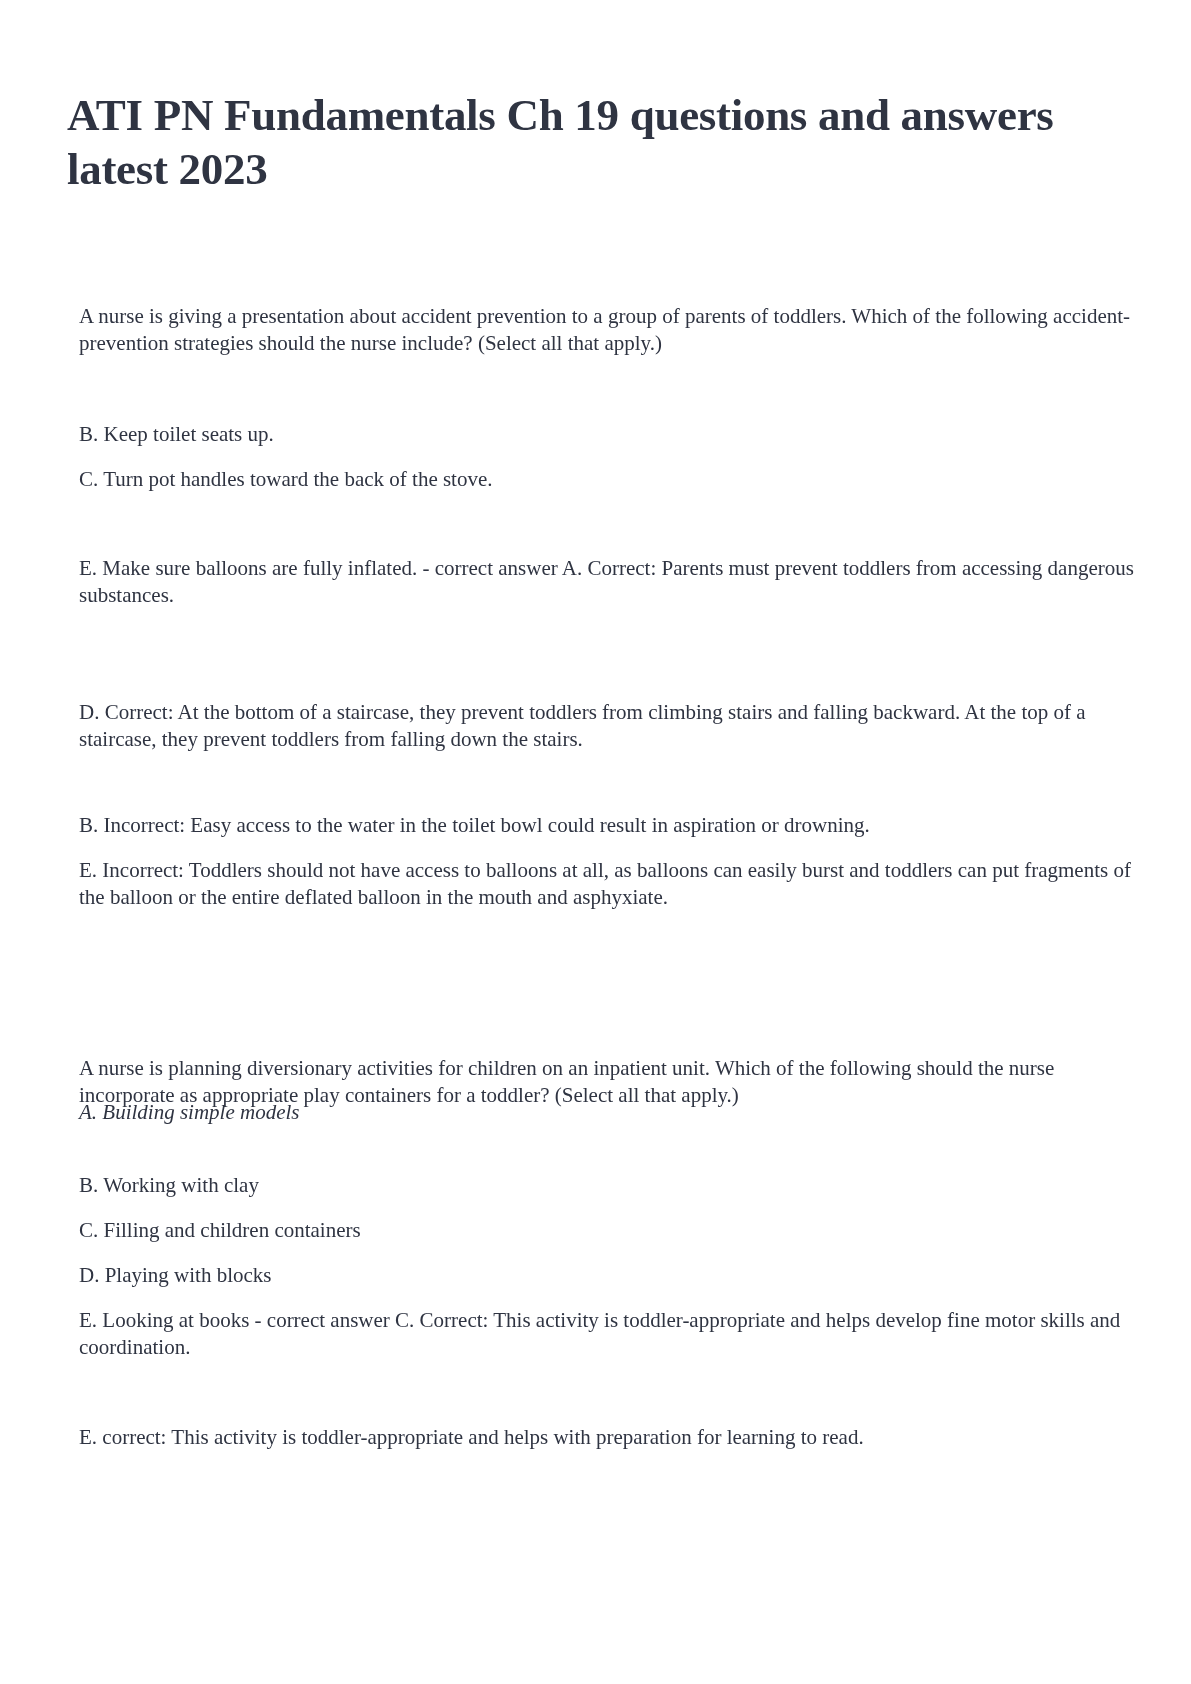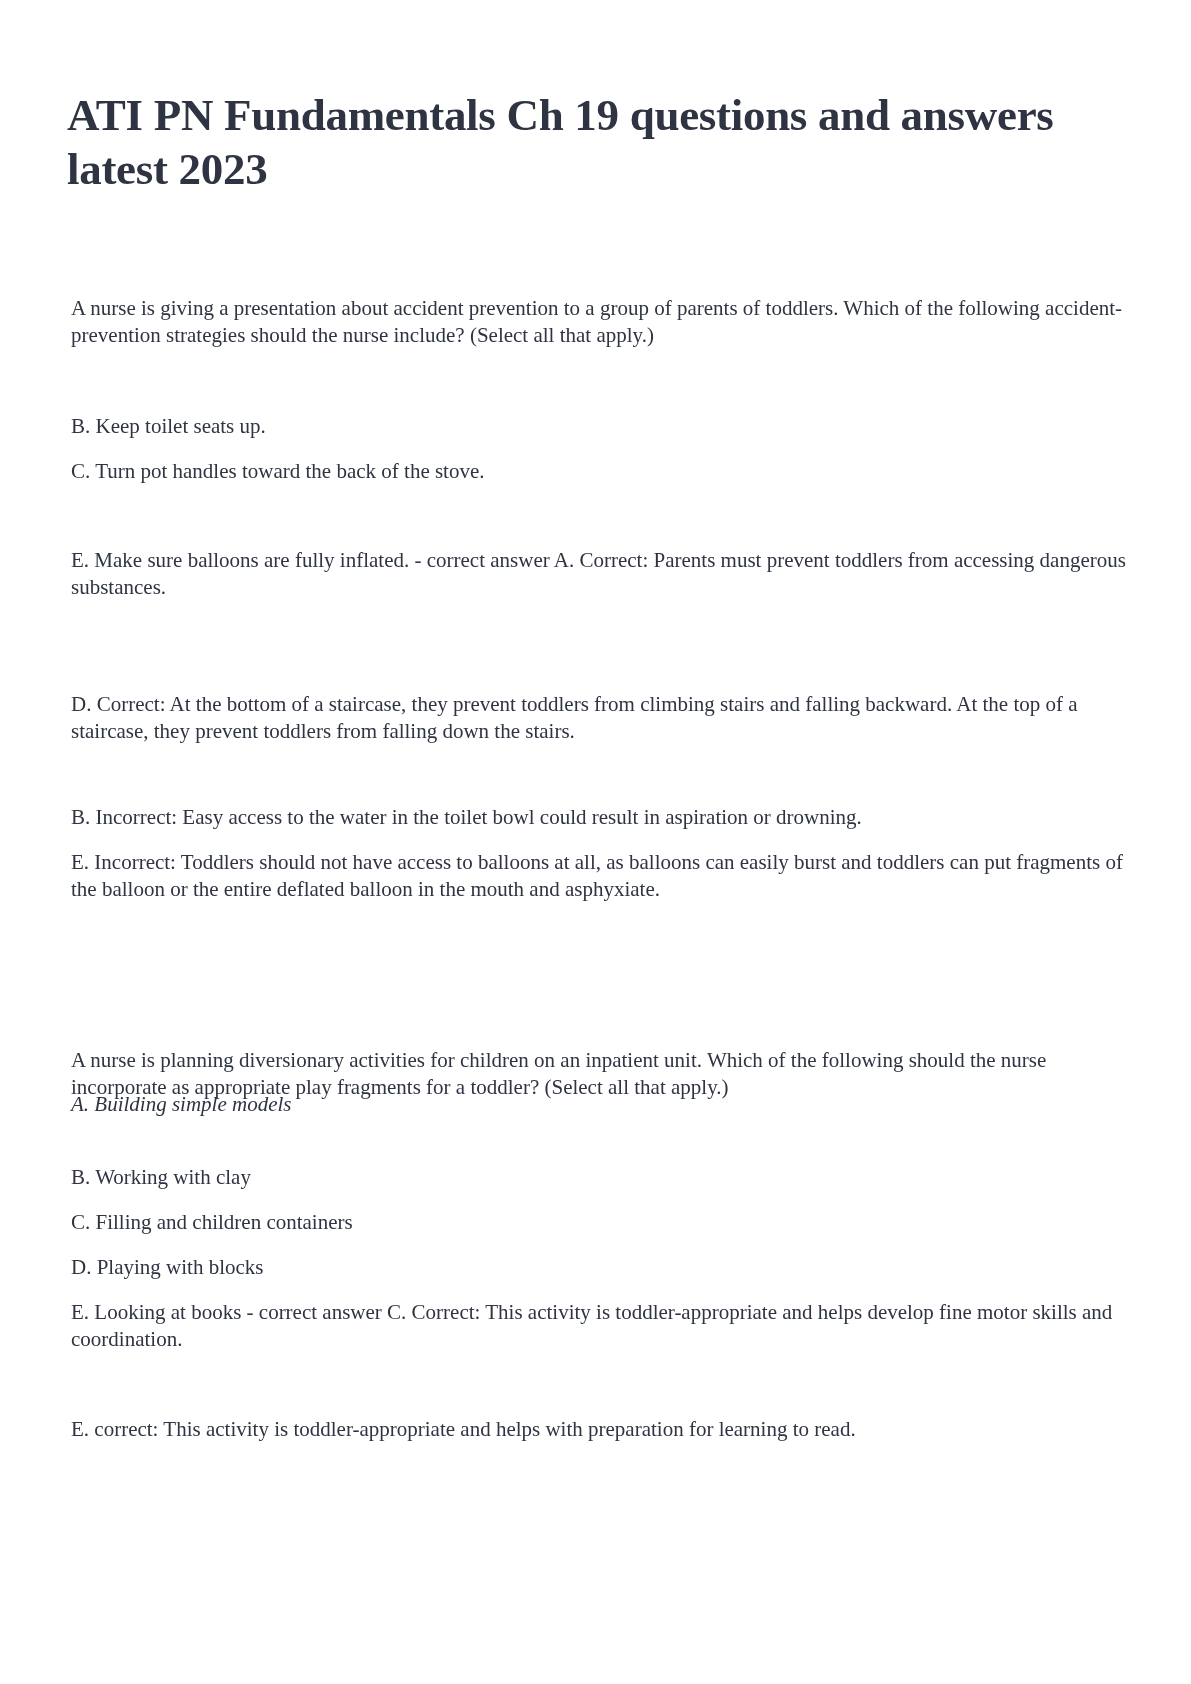--- a/index.html
+++ b/index.html
@@ -1,34 +1,34 @@
 <!DOCTYPE html>
 <html><head>
 <meta charset="utf-8">
 <style>
   html, body { margin: 0; padding: 0; background: #ffffff; }
   body { width: 1191px; height: 1684px; overflow: hidden; position: relative; }
   .page { position: absolute; left: 0; top: 0; width: 1052px; height: 1684px; color: #2f3442; font-family: "Liberation Serif", serif; }
   .title { position: absolute; left: 67px; top: 88px; width: 1050px; margin: 0; font-size: 45px; line-height: 54px; font-weight: bold; color: #2f3442; letter-spacing: -0.3px; }
-  .p { position: absolute; left: 67px; width: 1060px; margin: 4px; font-size: 21px; line-height: 27px; color: #2f3442; }
+  .p { position: absolute; left: 67px; width: 1060px; margin: 12px; font-size: 21px; line-height: 27px; color: #2f3442; }
 </style>
 </head>
 <body>
 
 <div class="page">
   <h1 class="title">ATI PN Fundamentals Ch 19 questions and answers latest 2023</h1>
 
   <p class="p" style="top:291px;">A nurse is giving a presentation about accident prevention to a group of parents of toddlers. Which of the following accident-prevention strategies should the nurse include? (Select all that apply.)</p>
   <p class="p" style="top:409px;">B. Keep toilet seats up.</p>
   <p class="p" style="top:454px;">C. Turn pot handles toward the back of the stove.</p>
   <p class="p" style="top:543px;">E. Make sure balloons are fully inflated. - correct answer A. Correct: Parents must prevent toddlers from accessing dangerous substances.</p>
   <p class="p" style="top:687px;">D. Correct: At the bottom of a staircase, they prevent toddlers from climbing stairs and falling backward. At the top of a staircase, they prevent toddlers from falling down the stairs.</p>
   <p class="p" style="top:800px;">B. Incorrect: Easy access to the water in the toilet bowl could result in aspiration or drowning.</p>
   <p class="p" style="top:845px;">E. Incorrect: Toddlers should not have access to balloons at all, as balloons can easily burst and toddlers can put fragments of the balloon or the entire deflated balloon in the mouth and asphyxiate.</p>
 
-  <p class="p" style="top:1043px;">A nurse is planning diversionary activities for children on an inpatient unit. Which of the following should the nurse incorporate as appropriate play fragments for a toddler? (Select all that apply.)</p>
+  <p class="p" style="top:1043px;">A nurse is planning diversionary activities for children on an inpatient unit. Which of the following should the nurse incorporate as appropriate play containers for a toddler? (Select all that apply.)</p>
   <p class="p" style="top:1087px;font-style:italic;">A. Building simple models</p>
   <p class="p" style="top:1160px;">B. Working with clay</p>
   <p class="p" style="top:1205px;">C. Filling and children containers</p>
   <p class="p" style="top:1250px;">D. Playing with blocks</p>
   <p class="p" style="top:1295px;">E. Looking at books - correct answer C. Correct: This activity is toddler-appropriate and helps develop fine motor skills and coordination.</p>
   <p class="p" style="top:1412px;">E. correct: This activity is toddler-appropriate and helps with preparation for learning to read.</p>
 </div>
 
 </body></html>

